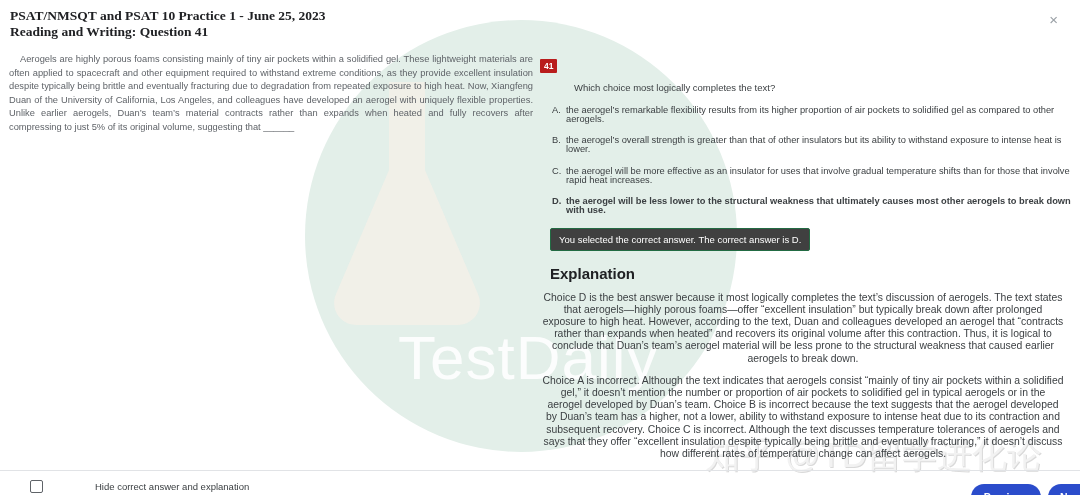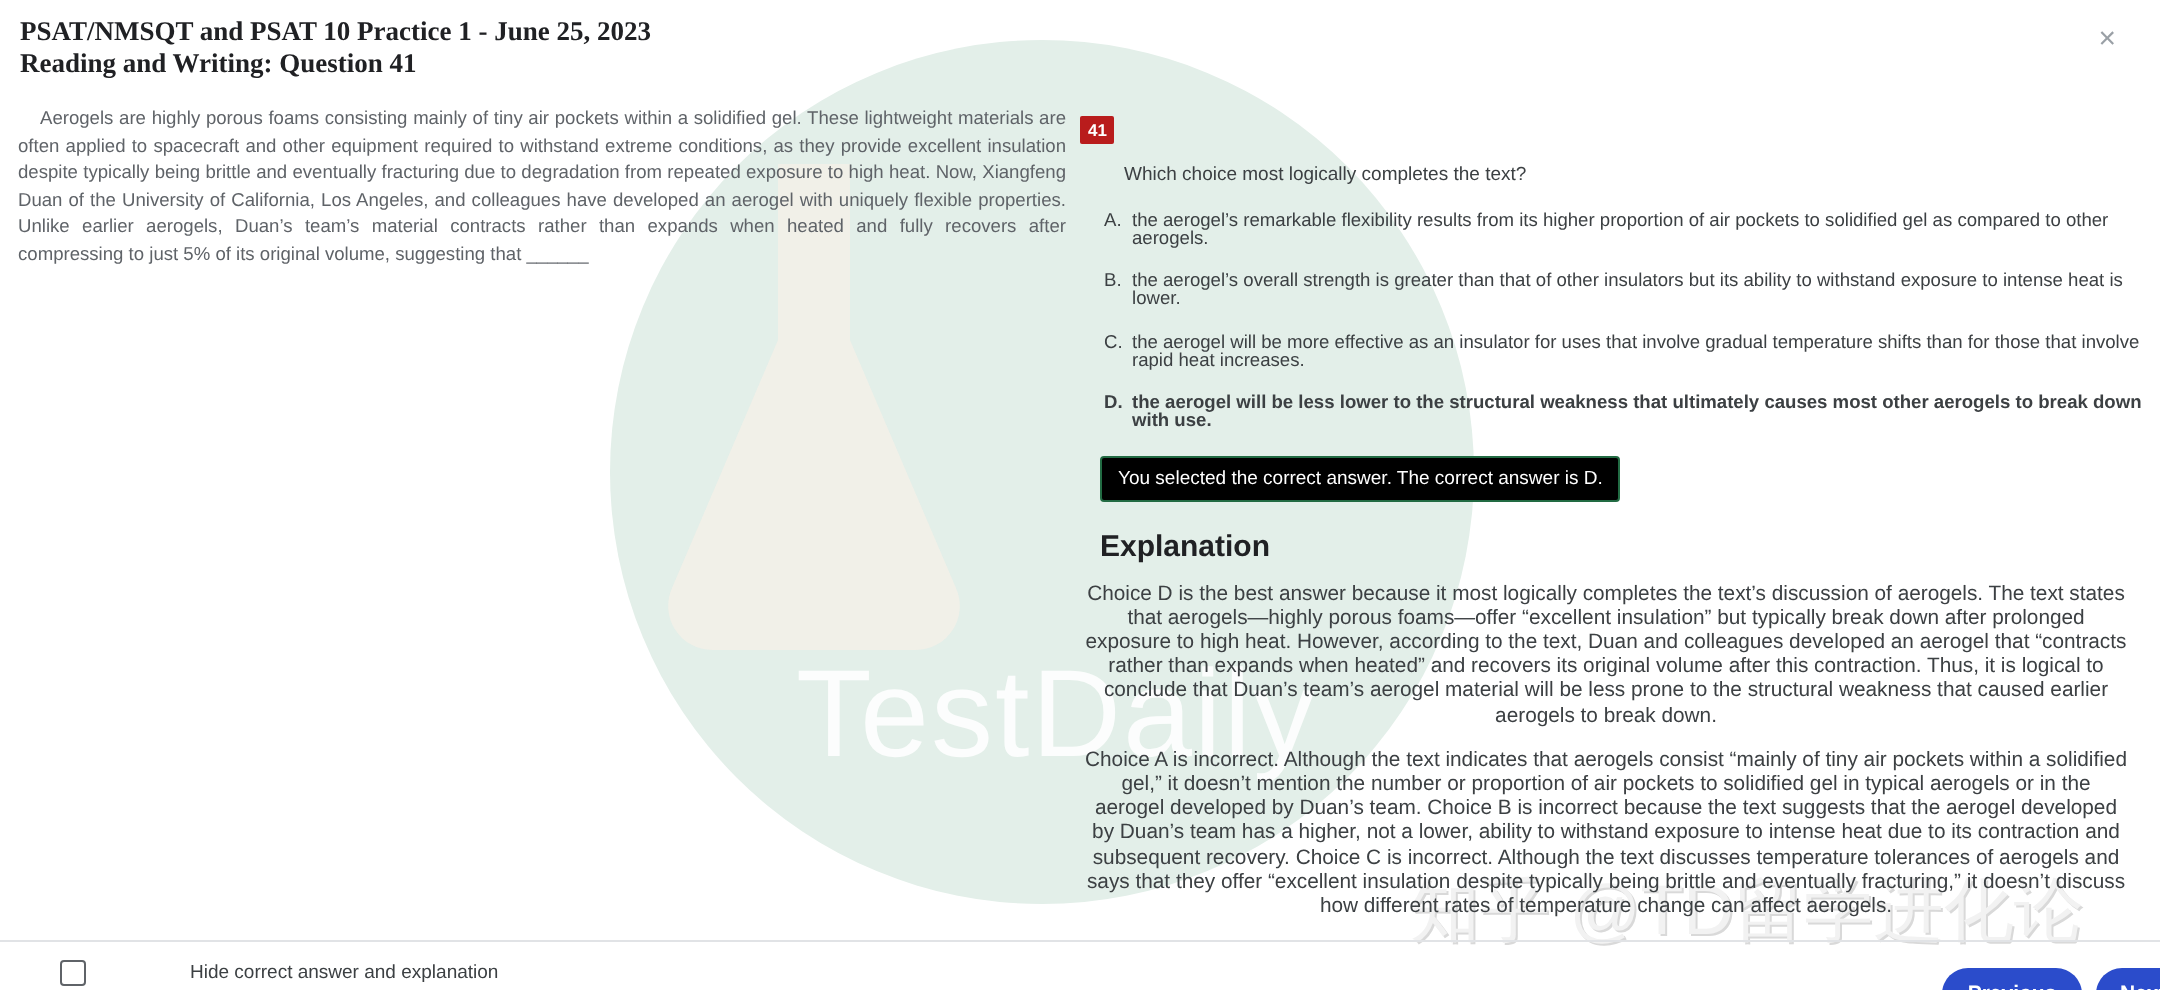--- a/index.html
+++ b/index.html
@@ -47,28 +47,28 @@
     font-size: 9.3px; line-height: 13.6px; color: #5f6368;
     text-indent: 11px; text-align: justify;
   }
 
   
   .qpanel { position: absolute; left: 540px; top: 55px; width: 535px; z-index: 5; }
   .qbadge {
     display: inline-block; background: #b91c1c; color: #ffffff;
     font-size: 8.5px; font-weight: bold; padding: 2px 4px; border-radius: 1px;
   }
-  .qprompt { margin: 9px 0 0 22px; font-size: 9.5px; color: #3c4043; }
+  .qprompt { margin: 9px 0 0 34px; font-size: 9.5px; color: #3c4043; }
   .choices { margin: 9px 0 0 12px; }
   .choice { display: flex; font-size: 9.3px; color: #3c4043; margin-top: 9px; line-height: 8.7px; padding-top: 4px;}
   .choice .letter { width: 14px; flex: 0 0 14px; }
   .choice.bold { font-weight: bold; }
   .result-banner {
     display: inline-block; margin: 13px 0 0 10px;
-    background: #000000; border: 1px solid #226b43; border-radius: 2px;
+    background: #404040; border: 1px solid #226b43; border-radius: 2px;
     color: #ffffff; font-size: 9.5px; padding: 5px 8px;
   }
   .exp-heading { margin: 14px 0 0 10px; font-size: 15px; font-weight: bold; color: #202124; }
   .exp-para {
     margin: 10px 0 0 2px; width: 522px;
     font-size: 10.4px; line-height: 12.2px; color: #3c4043; text-align: center;
   }
 
   
   .footer-divider {

